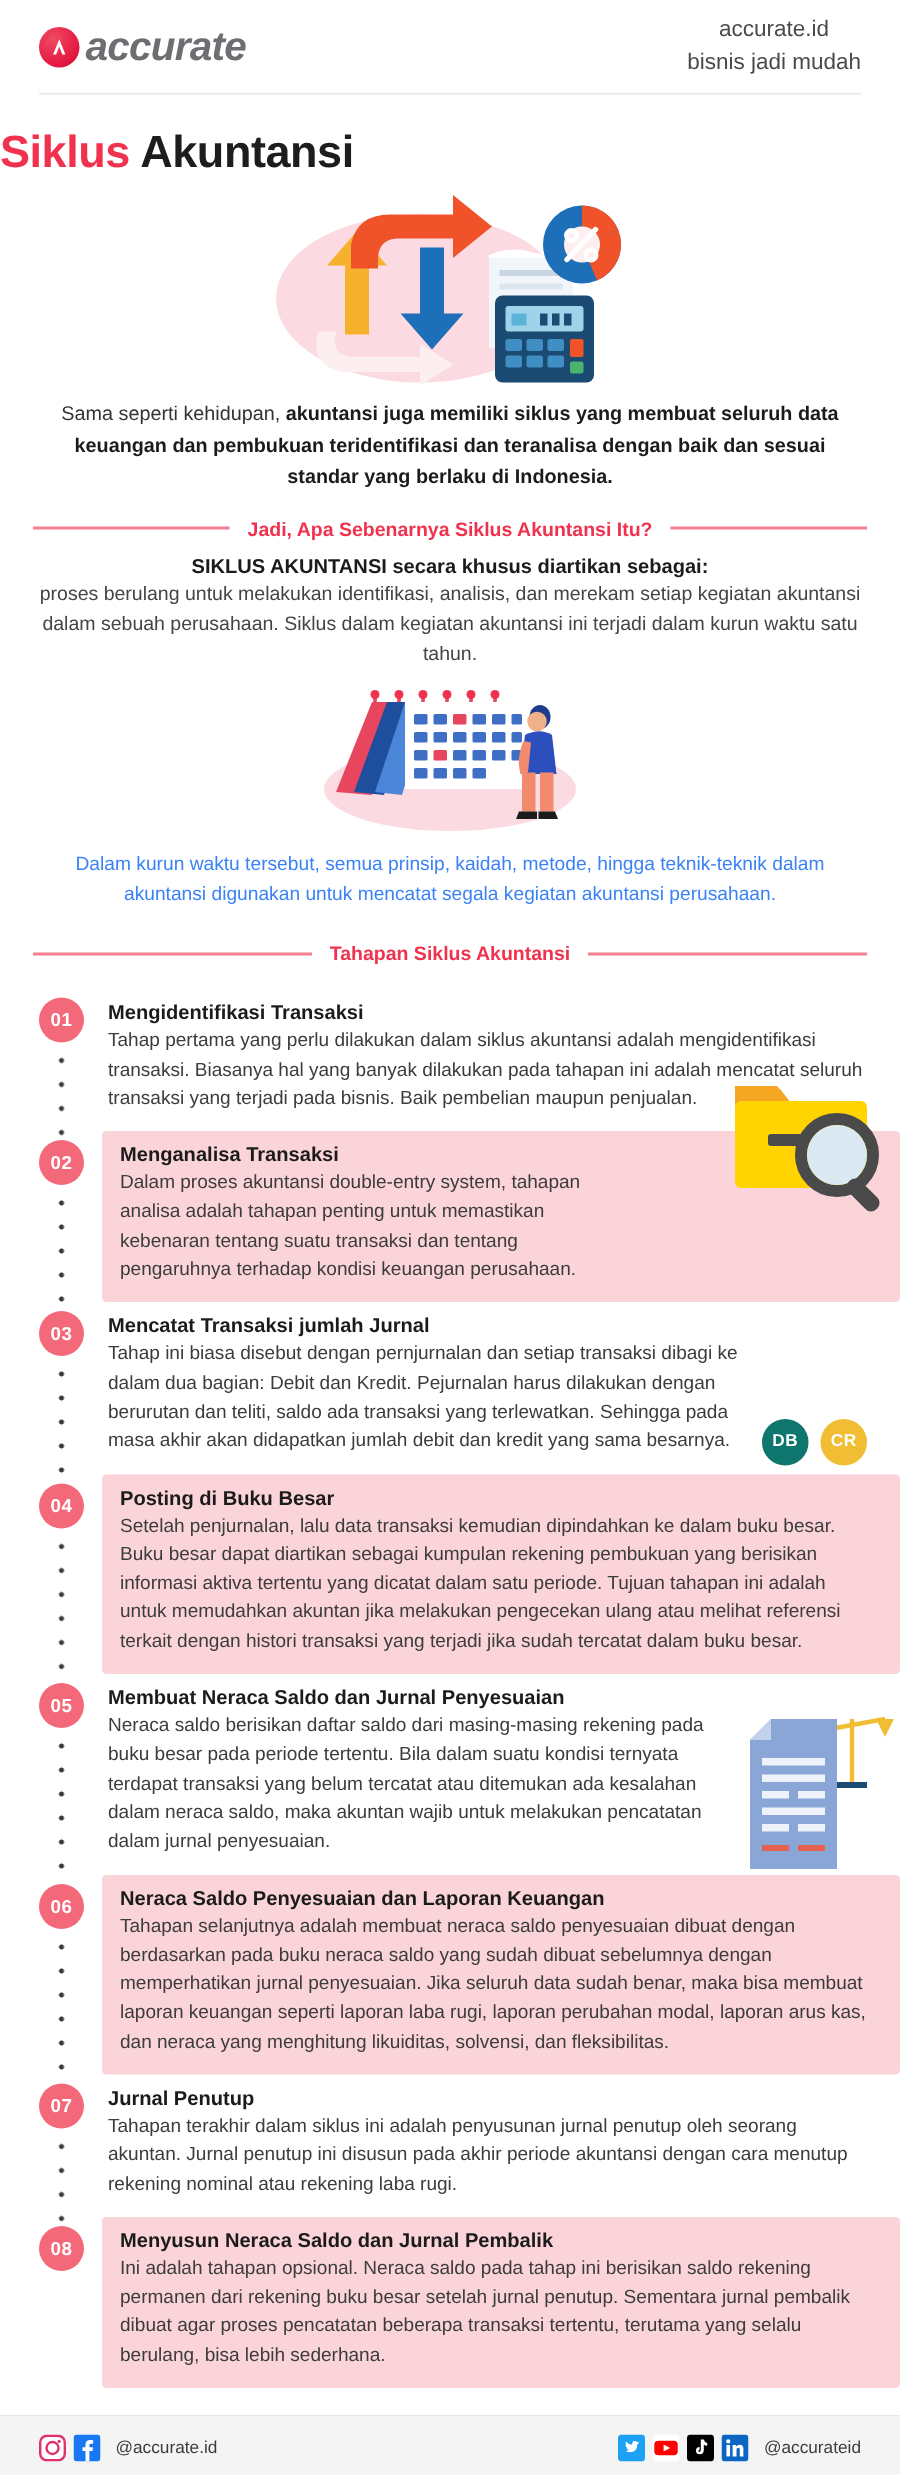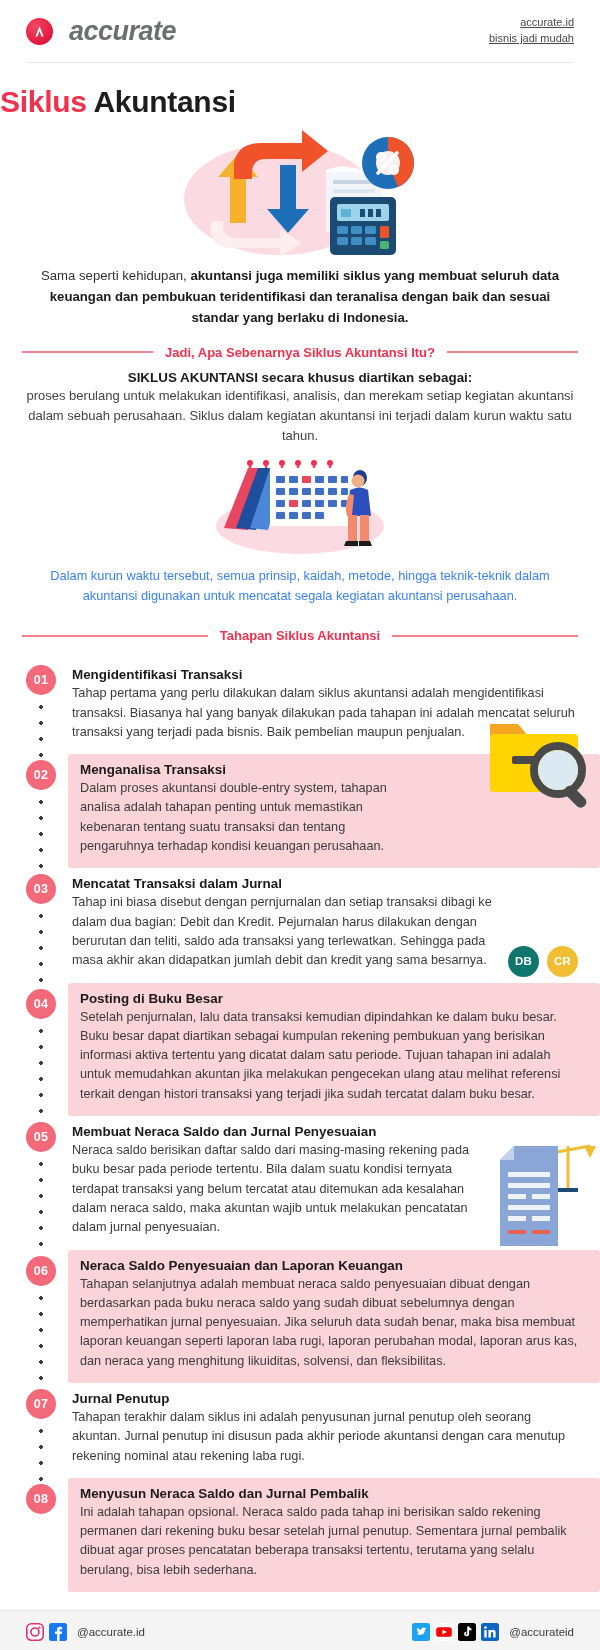--- a/index.html
+++ b/index.html
@@ -26,44 +26,43 @@
   .header {
     height: 62px;
     display: flex;
     align-items: center;
     justify-content: space-between;
     padding: 0 26px 0 26px;
   }
   .brand {
     display: flex;
     align-items: center;
-    gap: 16px;
+    gap: 4px;
   }
   .brand-mark {
     width: 27px; height: 27px;
     border-radius: 50%;
     background: radial-gradient(circle at 35% 30%, #f04a63 0%, #e3173f 70%, #c3062c 100%);
     display: flex; align-items: center; justify-content: center;
     flex: none;
   }
   .brand-mark svg { display:block; }
   .brand-name {
     font-size: 27px;
     font-weight: bold;
     font-style: italic;
     color: #6d6e71;
     letter-spacing: -0.5px;
     line-height: 1;
   }
   .header-right {
-    text-align: right;
-    font-size: 11px;
+    text-align: center;
+    font-size: 15px;
     line-height: 1.45;
     color: #4a4a4a;
-    text-decoration: underline;
   }
   .hr-line {
     height: 1px;
     background: #e8e8e8;
     margin: 0 26px;
   }
 
   
   .title {
     font-size: 30px;
@@ -441,21 +440,21 @@
       <rect x="88" y="76" width="11" height="26" rx="5" fill="#4a4a4a" transform="rotate(-45 93 89)"></rect>
     </svg></div>
         </div>
       </div>
       <div class="step">
         <div class="step-gutter">
           <div class="badge">03</div>
           <div class="dots"></div>
         </div>
         <div class="step-body">
-          <div class="step-title">Mencatat Transaksi dalam Jurnal</div>
+          <div class="step-title">Mencatat Transaksi jumlah Jurnal</div>
           <div class="step-text" style="max-width: 440px;">Tahap ini biasa disebut dengan pernjurnalan dan setiap transaksi dibagi ke dalam dua bagian: Debit dan Kredit. Pejurnalan harus dilakukan dengan berurutan dan teliti, saldo ada transaksi yang terlewatkan. Sehingga pada masa akhir akan didapatkan jumlah debit dan kredit yang sama besarnya.</div>
           <div class="chips">
             <span class="chip db">DB</span>
             <span class="chip cr">CR</span>
           </div>
         </div>
       </div>
       <div class="step shaded">
         <div class="step-gutter">
           <div class="badge">04</div>

